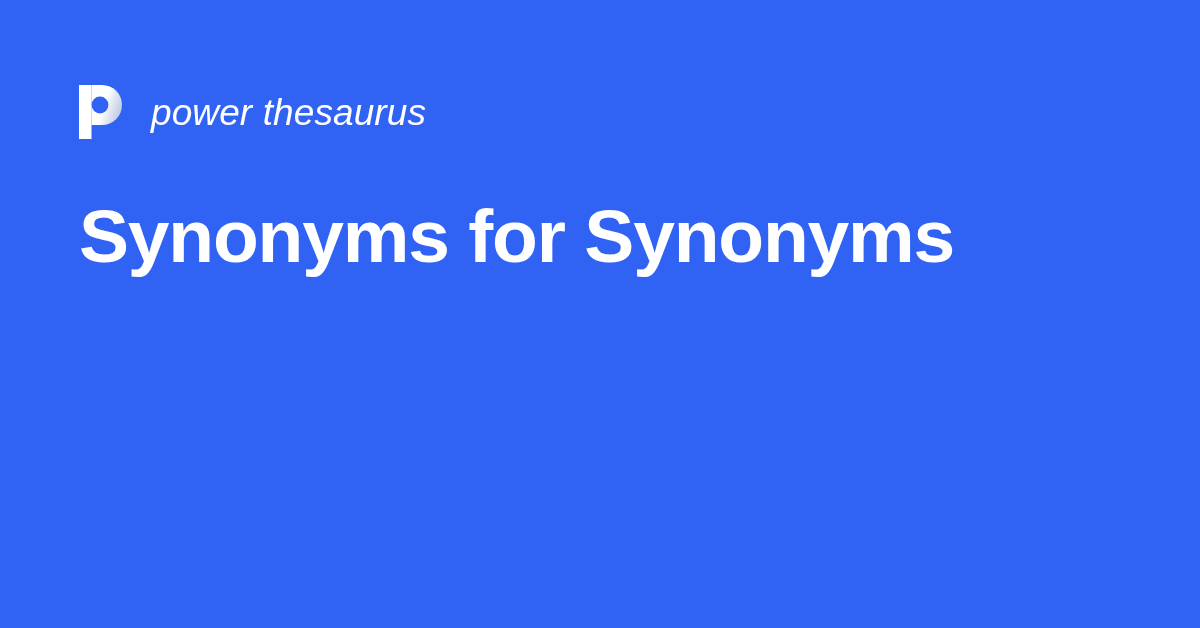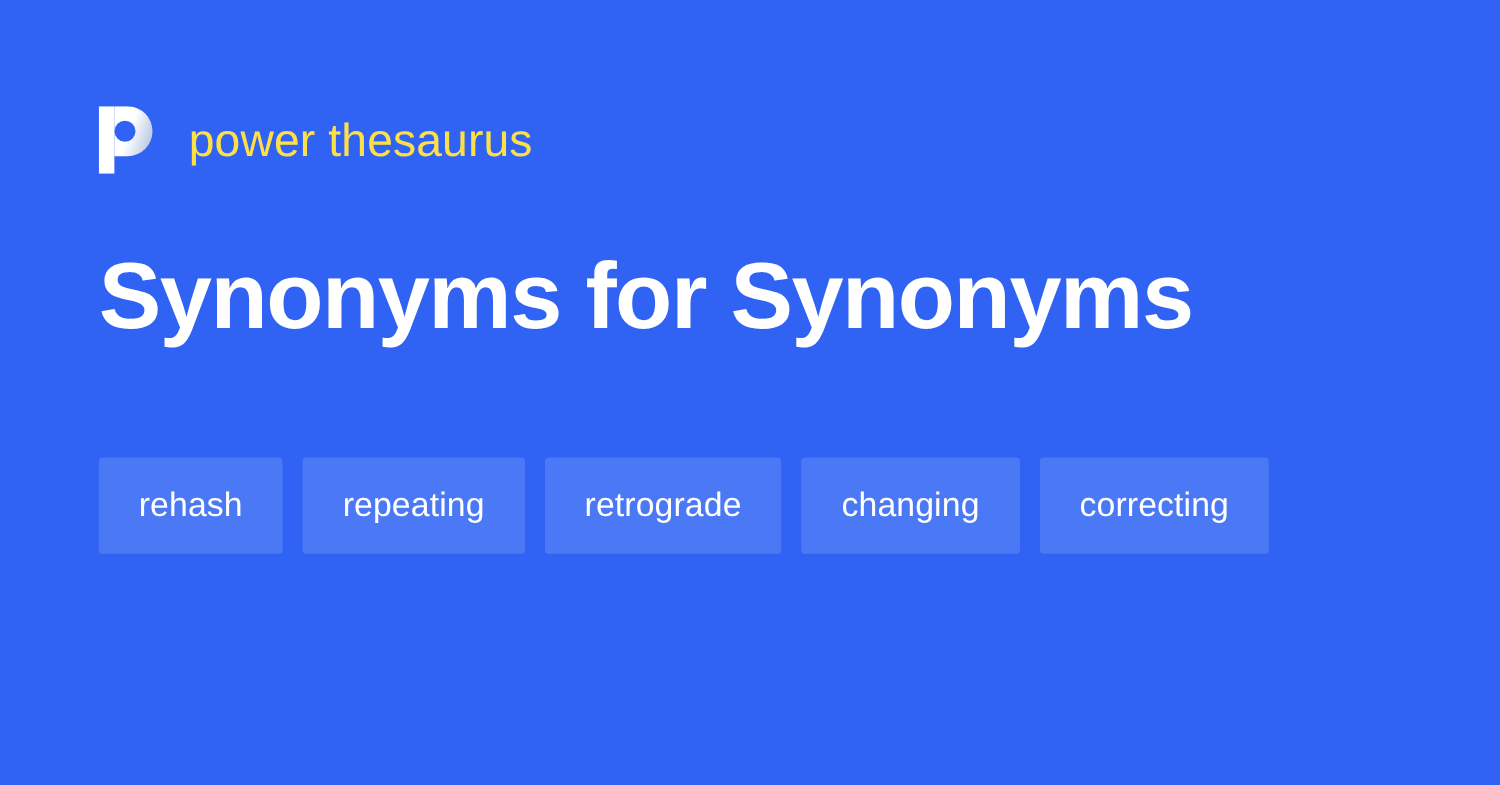--- a/index.html
+++ b/index.html
@@ -36,26 +36,27 @@
   }
 
   .brand-mark {
     width:50px;
     height:54px;
     display:block;
     flex:none;
   }
 
   .brand-name {
-    color:#fde047;
+    color:#ffffff;
     font-size:37px;
     font-weight:400;
     letter-spacing:0.1px;
     line-height:1;
     white-space:nowrap;
+    font-style:italic;
   }
 
   
   .headline {
     position:absolute;
     left:79px;
     top:196px;
     width:1060px;
     color:#ffffff;
     font-size:75px;
@@ -113,21 +114,14 @@
         <rect x="0" y="0" width="12.5" height="54" fill="#ffffff"></rect>
         <path d="M12.5 0 H23 A20 20 0 0 1 23 40 H12.5 Z" fill="url(#bowlGrad)"></path>
         <circle cx="21" cy="20" r="8.4" fill="#3063f4"></circle>
       </svg>
     </span>
     <span class="brand-name">power thesaurus</span>
   </div>
 
   <h1 class="headline">Synonyms for Synonyms</h1>
 
-  <div class="chips">
-    <div class="chip">rehash</div>
-    <div class="chip">repeating</div>
-    <div class="chip">retrograde</div>
-    <div class="chip">changing</div>
-    <div class="chip">correcting</div>
-  </div>
 
 </div>
 
 </body></html>

